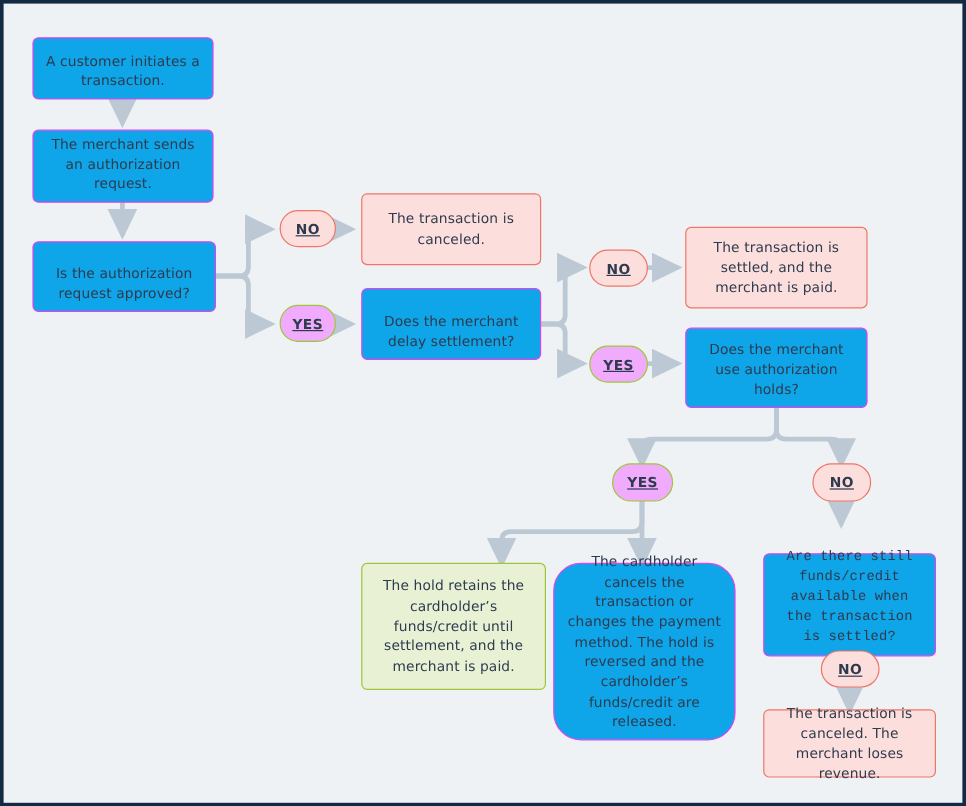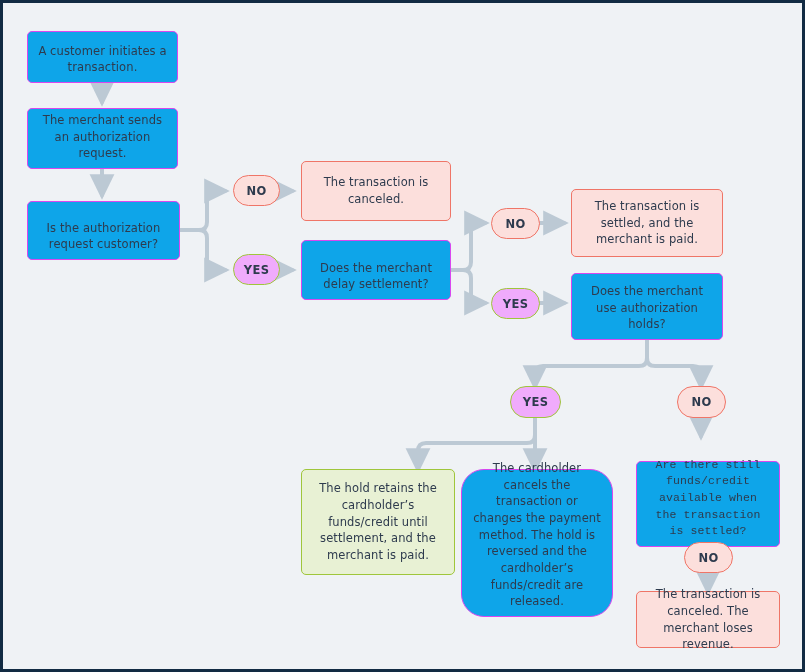--- a/index.html
+++ b/index.html
@@ -48,20 +48,21 @@
     position: absolute;
     box-sizing: border-box;
     display: flex;
     align-items: center;
     justify-content: center;
     border-radius: 999px;
     font-size: 11.5px;
     font-weight: 600;
     letter-spacing: 0.4px;
     color: #2e3b4e;
+    text-decoration: underline;
   }
   .pill.red {
     background: #fcdfdc;
     border: 1.7px solid #ef7567;
   }
   .pill.green {
     background: #f0abfc;
     border: 1.7px solid #9fc63b;
   }
   #edges {
@@ -122,21 +123,21 @@
 
   <div class="node plain" style="left:24px; top:28px; width:151px; height:52px;">
     <span>A customer initiates a transaction.</span>
   </div>
 
   <div class="node plain" style="left:24px; top:105px; width:151px; height:61px;">
     <span>The merchant sends an authorization request.</span>
   </div>
 
   <div class="node plain" style="left:24px; top:198px; width:153px; height:59px;">
-    <span>Is the authorization request customer?</span>
+    <span>Is the authorization request approved?</span>
   </div>
 
   <div class="pill red" style="left:230px; top:172px; width:47px; height:31px;">
     <span>NO</span>
   </div>
 
   <div class="pill green" style="left:230px; top:251px; width:47px; height:31px;">
     <span>YES</span>
   </div>
 

